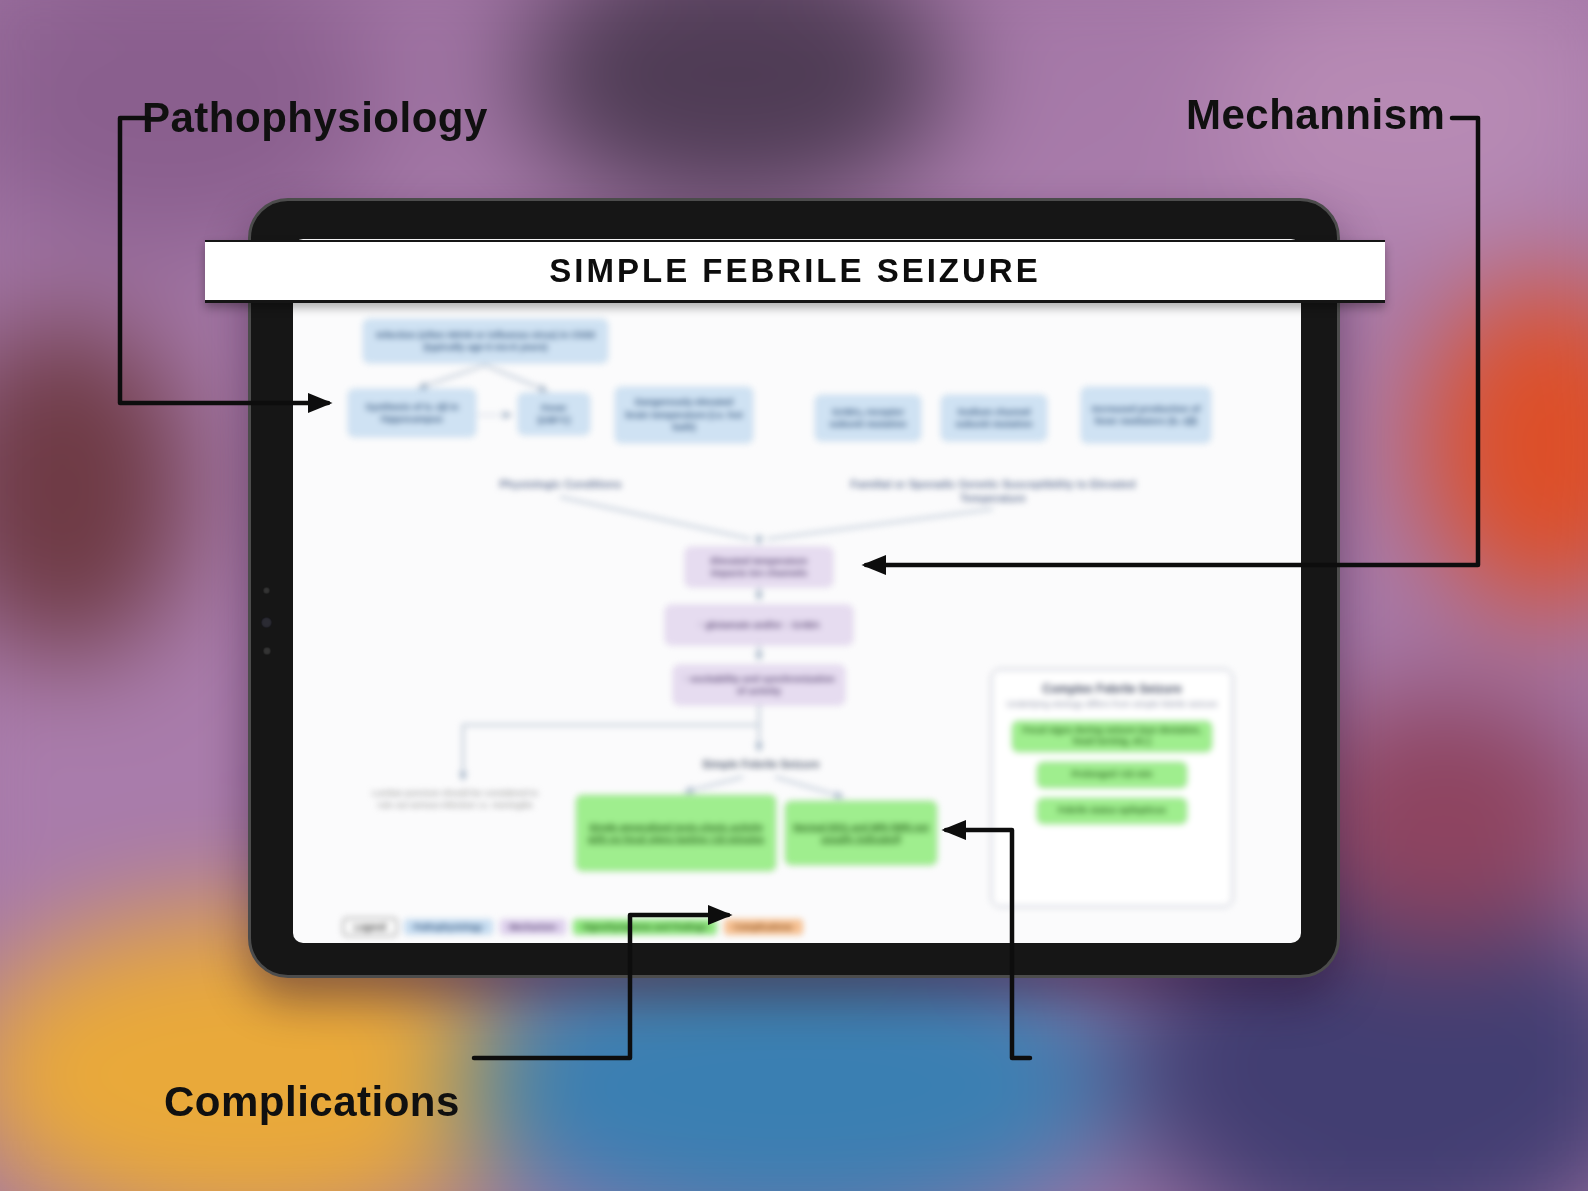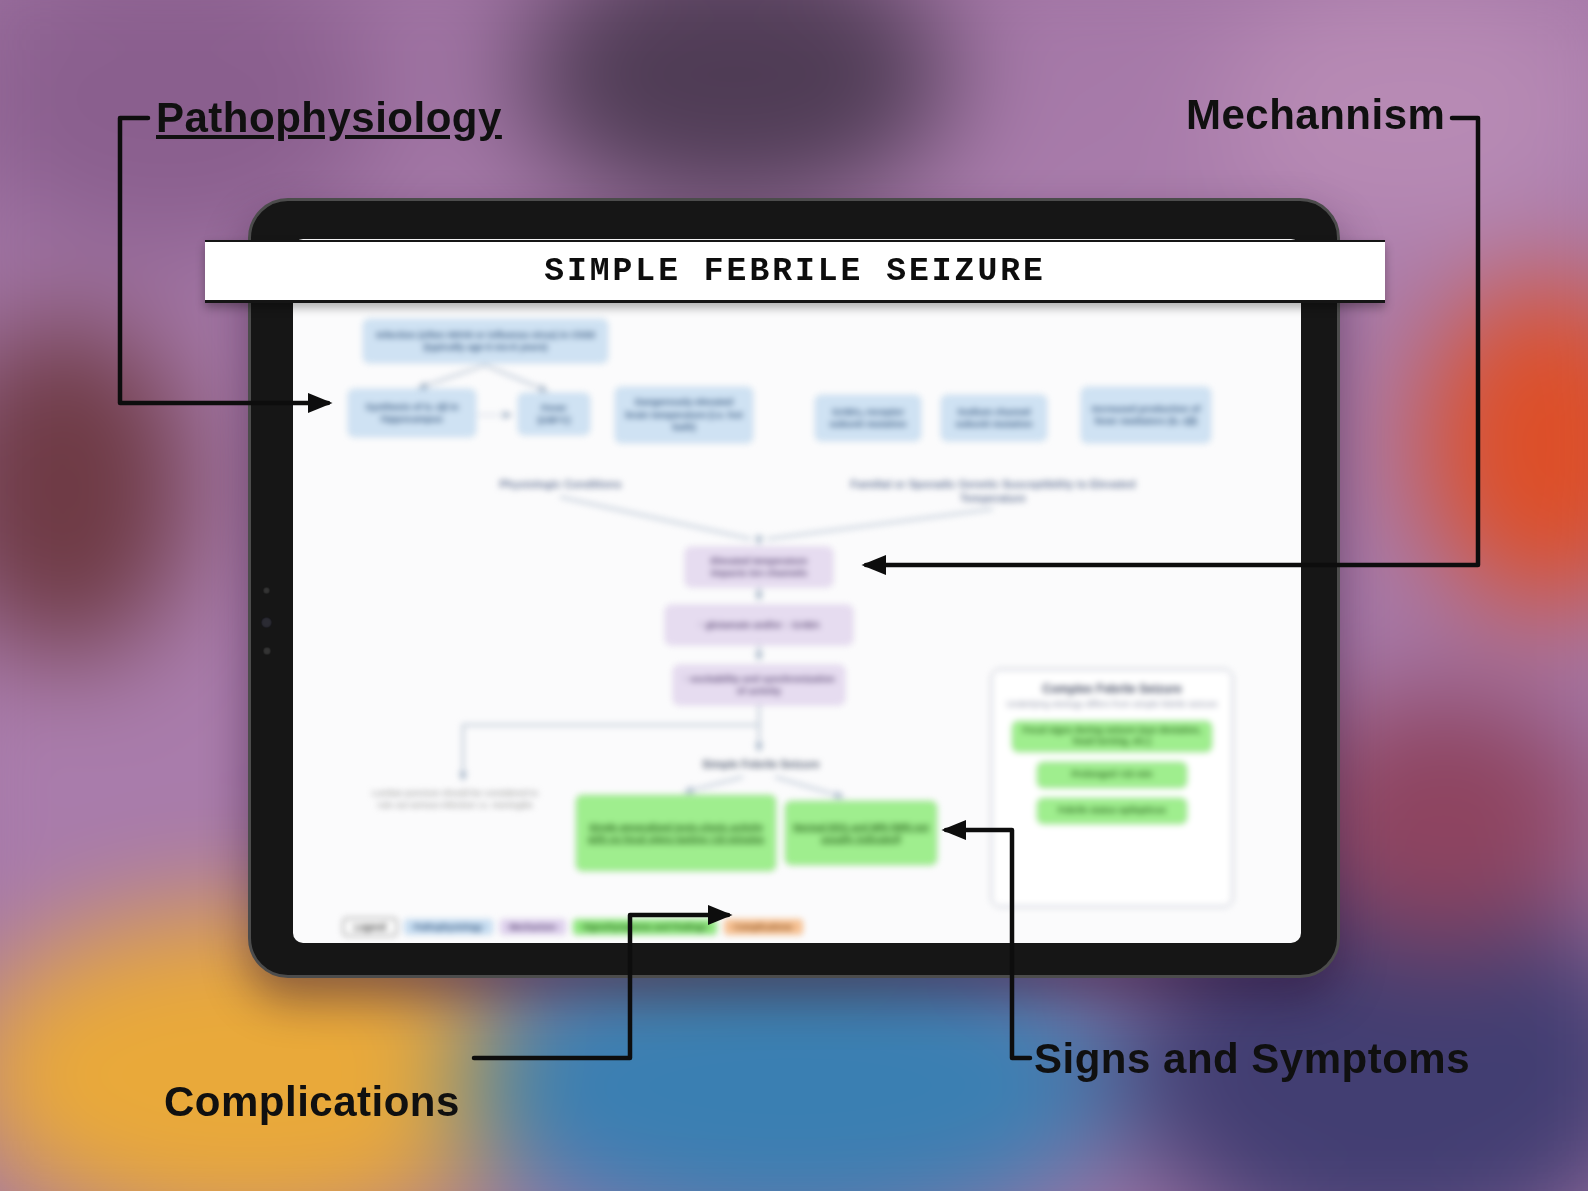--- a/index.html
+++ b/index.html
@@ -16,21 +16,21 @@
   .blob.brown-left     { left:20px;  top:400px; width:250px; height:340px; background:#6e3a44; }
   .blob.red-right      { left:1500px;top:360px; width:260px; height:330px; background:#dd4f28; }
   .blob.yellow-bl      { left:40px;  top:990px; width:580px; height:330px; background:#e9a93a; }
   .blob.skin-center    { left:660px; top:780px; width:330px; height:310px; background:#c8906a; }
   .blob.teal-bottom    { left:540px; top:1010px;width:660px; height:310px; background:#3a7fb2; }
   .blob.navy-br        { left:1200px;top:950px; width:540px; height:390px; background:#423e72; }
   .blob.maroon-right   { left:1370px;top:770px; width:310px; height:260px; background:#8e4460; }
 
   
   .ann-label { position:absolute; font-size:42px; font-weight:600; color:#101010; letter-spacing:0.5px; }
-  .ann-patho { left:156px;  top:94px;text-decoration:underline; }
+  .ann-patho { left:142px;  top:94px; }
   .ann-mech  { left:1186px; top:91px; }
   .ann-comp  { left:164px;  top:1078px; }
   .ann-signs { left:1034px; top:1035px; }
 
   .arrows { position:absolute; inset:0; pointer-events:none; z-index:30; }
 
   
   .tablet { position:absolute; left:248px; top:198px; width:1092px; height:780px;
             background:#161616; border-radius:40px; border:3px solid #4c4c4c;
             box-shadow:0 22px 45px rgba(40,10,45,0.45); z-index:10; }
@@ -40,21 +40,21 @@
   .cam-3 { left:12px; top:446px; width:8px;  height:8px; }
 
   .screen { position:absolute; left:42px; top:38px; width:1008px; height:704px;
             background:#fbfbfc; border-radius:10px; overflow:hidden; }
 
   
   .banner { position:absolute; left:205px; top:240px; width:1180px; height:63px; z-index:20;
             background:#ffffff; border-top:2px solid #151515; border-bottom:3px solid #151515;
             box-shadow:0 5px 9px rgba(0,0,0,0.3);
             display:flex; align-items:center; justify-content:center; }
-  .banner-title { font-size:33px; font-weight:800; letter-spacing:3px; color:#0d0d0d;font-family:Liberation Mono, monospace; }
+  .banner-title { font-size:33px; font-weight:800; letter-spacing:3px; color:#0d0d0d; }
 
   
   .diagram { position:absolute; inset:0; filter:blur(3px); }
 
   .fc-box { position:absolute; border-radius:6px; font-size:9.5px; line-height:1.3; font-weight:600;
             display:flex; align-items:center; justify-content:center; text-align:center;
             padding:4px 7px; }
   .box-blue   { background:#cfe2f3; color:#3a5a80; border:1px solid #b4cfe7; }
   .box-purple { background:#e6dcf0; color:#5d4a77; border:1px solid #d2c2e2; }
   .box-green  { background:#9fee8e; color:#2e6b21; border:1px solid #7cd76b; }
@@ -174,21 +174,20 @@
     </div>
   </div>
 
   <div class="banner">
     <div class="banner-title">SIMPLE FEBRILE SEIZURE</div>
   </div>
 
   <div class="ann-label ann-patho">Pathophysiology</div>
   <div class="ann-label ann-mech">Mechannism</div>
   <div class="ann-label ann-comp">Complications</div>
-  <div class="ann-label ann-signs">Signs and Symptoms</div>
 
   <svg class="arrows" width="1588" height="1191" viewBox="0 0 1588 1191">
     <defs>
       <marker id="ah" markerWidth="6" markerHeight="6" refX="4.5" refY="2.25" orient="auto">
         <path d="M0,0 L5.5,2.25 L0,4.5 Z" fill="#0d0d0d"></path>
       </marker>
     </defs>
     <g stroke="#0d0d0d" stroke-width="4.5" fill="none" stroke-linejoin="round" stroke-linecap="round">
       <path d="M148,118 L120,118 L120,403 L328,403" marker-end="url(#ah)"></path>
       <path d="M1452,118 L1478,118 L1478,565 L866,565" marker-end="url(#ah)"></path>

